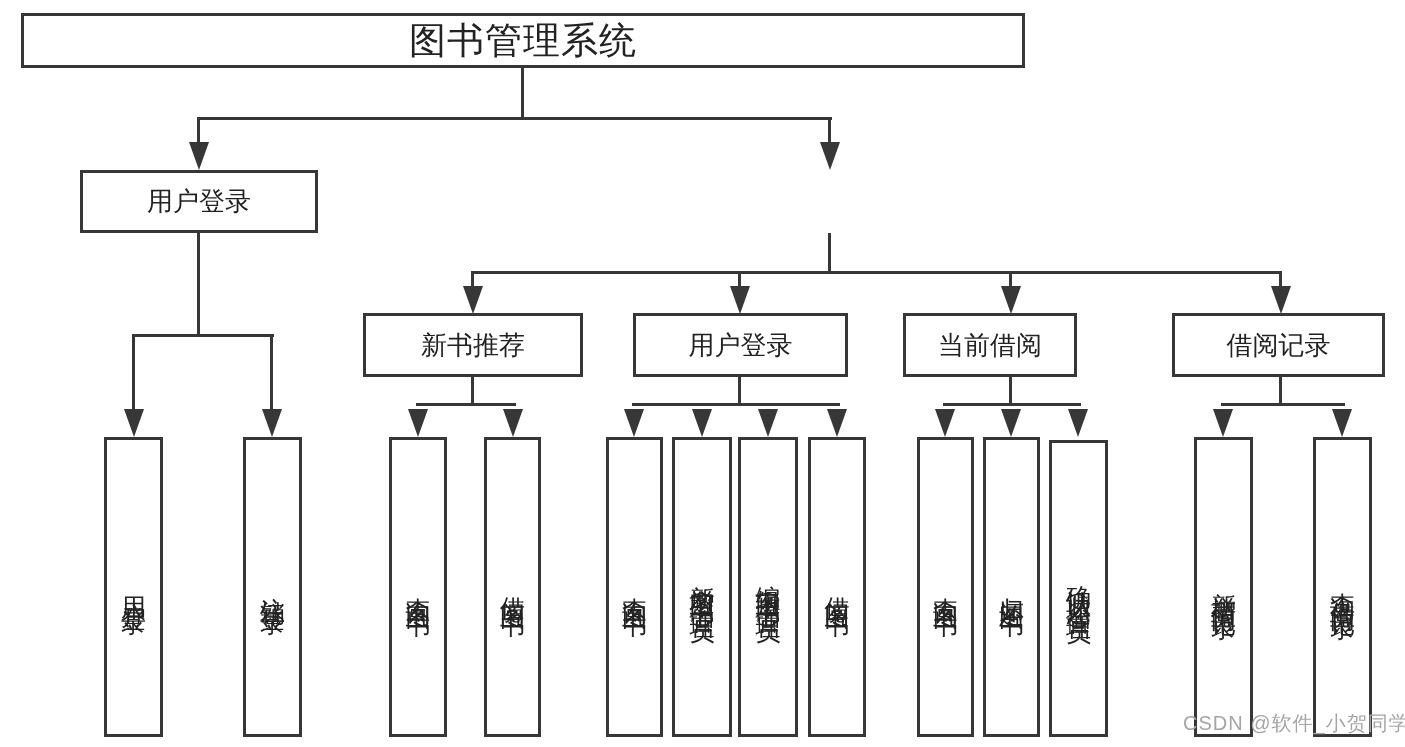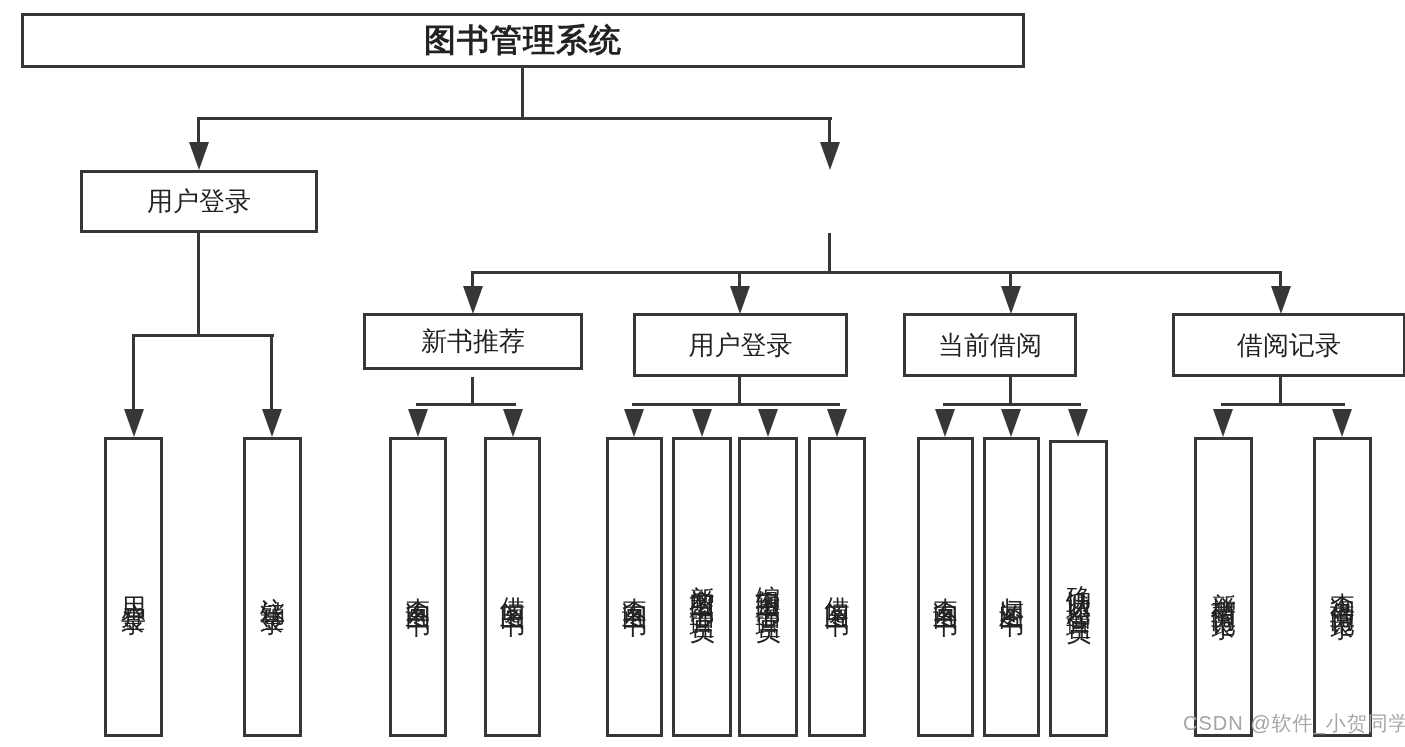--- a/index.html
+++ b/index.html
@@ -12,21 +12,21 @@
   .stage{
     position:relative;width:1405px;height:747px;background:var(--bg);
     font-family:"Liberation Sans",sans-serif;overflow:hidden;
   }
   .box{
     position:absolute;box-sizing:border-box;border:3px solid var(--line);
     background:#fff;display:flex;align-items:center;justify-content:center;
     color:var(--text);
   }
   .hbox .label{font-size:26px;white-space:nowrap;}
-  .root .label{font-size:32px;letter-spacing:1px;font-weight:bold;}
+  .root .label{font-size:37px;letter-spacing:1px;}
   .vbox .label{
     writing-mode:vertical-rl;text-orientation:mixed;
     font-size:25px;letter-spacing:5px;line-height:1;white-space:nowrap;
   }
   .line{position:absolute;background:var(--line);}
   .arrow{
     position:absolute;width:0;height:0;
     border-left:10px solid transparent;border-right:10px solid transparent;
     border-top:28px solid var(--line);
   }
@@ -41,30 +41,30 @@
 <div class="stage">
 
   <div class="box hbox root" style="left:21px;top:13px;width:1004px;height:55px">
     <span class="label">图书管理系统</span>
   </div>
 
   <div class="box hbox" style="left:80px;top:170px;width:238px;height:63px">
     <span class="label">用户登录</span>
   </div>
 
-  <div class="box hbox" style="left:363px;top:313px;width:220px;height:57px">
+  <div class="box hbox" style="left:363px;top:313px;width:220px;height:64px">
     <span class="label">新书推荐</span>
   </div>
   <div class="box hbox" style="left:633px;top:313px;width:215px;height:64px">
     <span class="label">用户登录</span>
   </div>
   <div class="box hbox" style="left:903px;top:313px;width:174px;height:64px">
     <span class="label">当前借阅</span>
   </div>
-  <div class="box hbox" style="left:1172px;top:313px;width:234px;height:64px">
+  <div class="box hbox" style="left:1172px;top:313px;width:213px;height:64px">
     <span class="label">借阅记录</span>
   </div>
 
   <div class="box vbox" style="left:104px;top:437px;width:59px;height:300px">
     <span class="label">用户登录</span>
   </div>
   <div class="box vbox" style="left:243px;top:437px;width:59px;height:300px">
     <span class="label">注销登录</span>
   </div>
 

